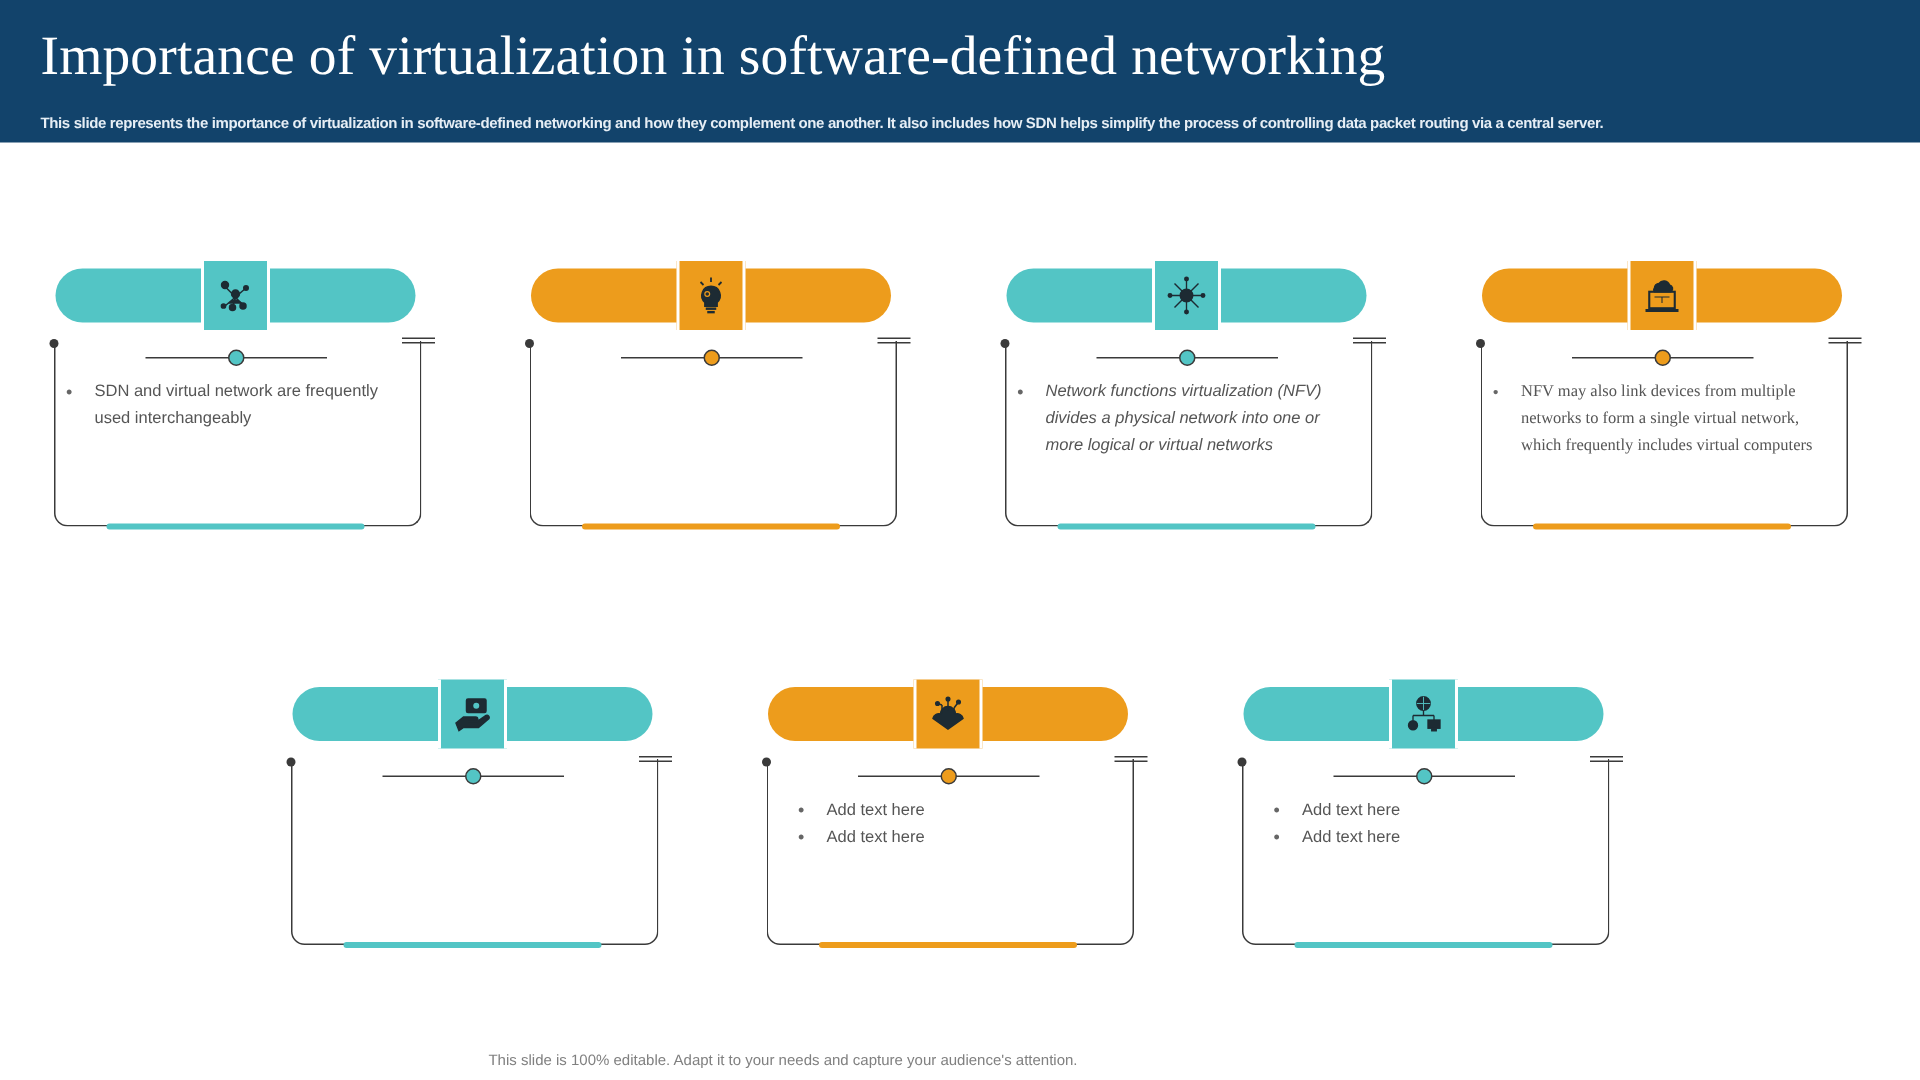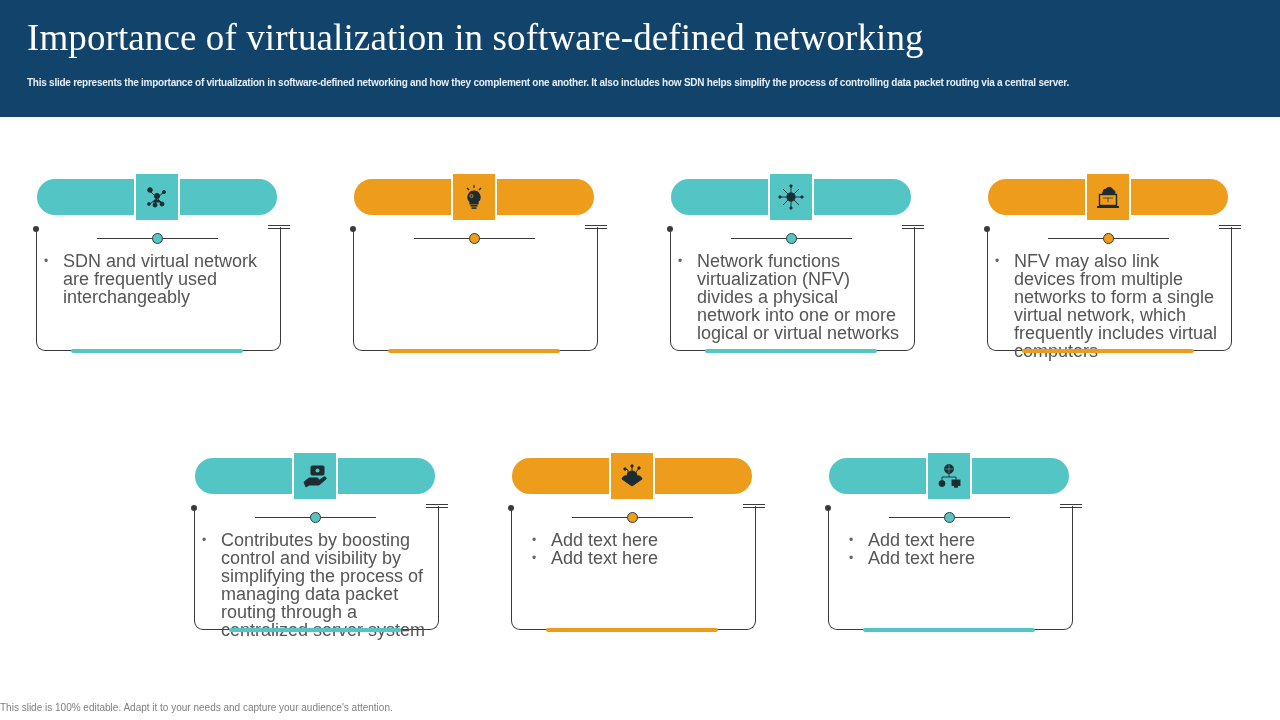--- a/index.html
+++ b/index.html
@@ -1,20 +1,20 @@
 <!DOCTYPE html>
 <html><head>
 <meta charset="utf-8">
 <style>
   * { margin: 0; padding: 0; box-sizing: border-box; }
   html, body { width: 1280px; height: 720px; overflow: hidden; background: #ffffff; }
   body { position: relative; font-family: "Liberation Sans", sans-serif; }
 
   .header {
-    position: absolute; left: 0; top: 0; width: 1280px; height: 117px;
+    position: absolute; left: 0; top: 0; width: 1280px; height: 95px;
     background: #12436b;
   }
   .title {
     position: absolute; left: 27px; top: 16px;
     font-family: "Liberation Serif", serif;
     font-size: 37px; color: #ffffff; letter-spacing: 0.1px;
     white-space: nowrap;
   }
   .subtitle {
     position: absolute; left: 27px; top: 77px;
@@ -62,28 +62,28 @@
   .accent-bar {
     position: absolute; left: 35px; top: 175px; width: 172px; height: 4px;
     border-radius: 2px;
   }
   .content {
     position: absolute; left: 8px; top: 78px; width: 225px;
     list-style: none;
   }
   .content li {
     position: relative; padding-left: 19px;
-    font-size: 18px; line-height: 18px; color: #555555;
+    font-size: 11px; line-height: 18px; color: #555555;
   }
   .content li::before {
     content: "•"; position: absolute; left: 0; top: 0; color: #666666; font-size: 12px;
   }
   .content.short { left: 21px; }
   .footer {
-    position: absolute; left: 0; top: 702px; width: 1044px; 
+    position: absolute; left: 0; top: 702px; width: 1044px; text-align: center;
     font-size: 10px; color: #808080;
   }
 </style>
 </head>
 <body>
 
 <div class="header">
   <div class="title">Importance of virtualization in software-defined networking</div>
   <div class="subtitle">This slide represents the importance of virtualization in software-defined networking and how they complement one another. It also includes how SDN helps simplify the process of controlling data packet routing via  a central server.</div>
 </div>
@@ -131,21 +131,21 @@
     </svg>
   </div>
   <div class="frame"></div>
   <div class="frame-dot"></div>
   <div class="cap"></div>
   <div class="connector"></div>
   <div class="conn-dot"></div>
   <div class="accent-bar"></div>
 </div>
 
-<div class="card teal" style="left:670px; top:174px;">
+<div class="card teal" style="left:670px; top:174px;font-style:italic;">
   <div class="pill"></div>
   <div class="icon-box">
     <svg viewBox="0 0 28 28" fill="#1d2b33" stroke="#1d2b33" stroke-width="0.9">
       <line x1="14" y1="3" x2="14" y2="25"></line>
         <line x1="3" y1="14" x2="25" y2="14"></line>
       <line x1="6" y1="6" x2="22" y2="22"></line>
         <line x1="22" y1="6" x2="6" y2="22"></line>
       <circle cx="14" cy="14" r="4.2"></circle>
       <circle cx="14" cy="3" r="1.2"></circle>
         <circle cx="14" cy="25" r="1.2"></circle>
@@ -157,21 +157,21 @@
   <div class="frame-dot"></div>
   <div class="cap"></div>
   <div class="connector"></div>
   <div class="conn-dot"></div>
   <ul class="content">
     <li>Network functions virtualization (NFV) divides a physical network into one or more logical or virtual networks</li>
   </ul>
   <div class="accent-bar"></div>
 </div>
 
-<div class="card orange" style="left:987px; top:174px;">
+<div class="card orange" style="left:987px; top:174px;font-family:Liberation Serif, serif;">
   <div class="pill"></div>
   <div class="icon-box">
     <svg viewBox="0 0 28 28" fill="#1d2b33" stroke="#1d2b33" stroke-width="1">
       <path d="M9 9 a3 3 0 0 1 3 -3 a4 4 0 0 1 7 1 a2.5 2.5 0 0 1 1 4.5 h-11 a2 2 0 0 1 0 -2.5 z"></path>
       <rect x="5.5" y="11.5" width="17" height="11" fill="none" stroke-width="1.4"></rect>
       <rect x="3" y="23" width="22" height="2" stroke="none"></rect>
       <line x1="9" y1="15" x2="19" y2="15" stroke-width="0.7"></line>
       <line x1="14" y1="15" x2="14" y2="19" stroke-width="0.7"></line>
     </svg>
   </div>
@@ -193,23 +193,20 @@
       <rect x="10" y="4" width="13" height="9" rx="1"></rect>
       <circle cx="16.5" cy="8.5" r="2" fill="#53c5c5" stroke="none"></circle>
       <path d="M3 20 l5 -4 h8 a1.5 1.5 0 0 1 0 3 h-5 h6 l6 -4 a1.5 1.5 0 0 1 2 2 l-7 6 h-10 l-3 2 z"></path>
     </svg>
   </div>
   <div class="frame"></div>
   <div class="frame-dot"></div>
   <div class="cap"></div>
   <div class="connector"></div>
   <div class="conn-dot"></div>
-  <ul class="content">
-    <li>Contributes by boosting control and visibility by simplifying the process of managing data packet routing through a centralized server system</li>
-  </ul>
   <div class="accent-bar"></div>
 </div>
 
 <div class="card orange" style="left:511px; top:453px;">
   <div class="pill"></div>
   <div class="icon-box">
     <svg viewBox="0 0 28 28" fill="#1d2b33" stroke="#1d2b33" stroke-width="1">
       <path d="M4 17 a4 4 0 0 1 5 -3 a5 5 0 0 1 10 0 a4 4 0 0 1 5 3 l-10 7 z"></path>
       <line x1="10" y1="14" x2="10" y2="8"></line>
         <line x1="10" y1="8" x2="7" y2="7"></line>

